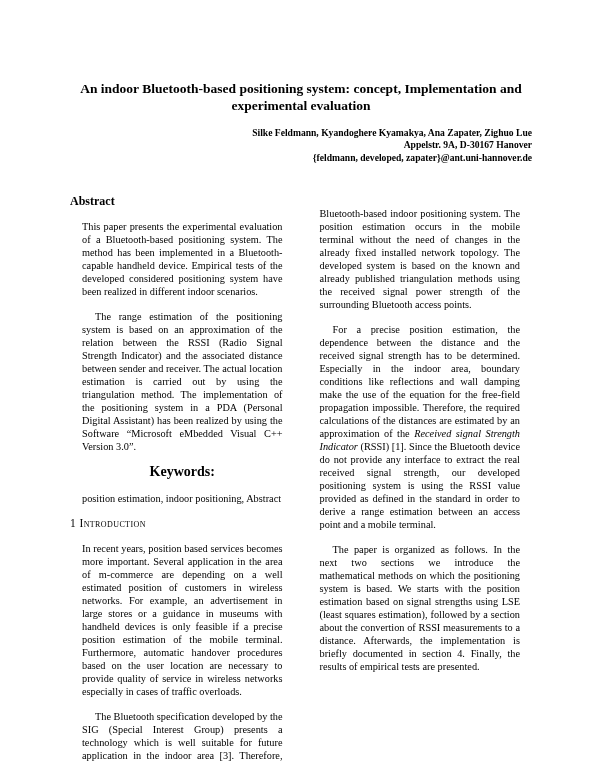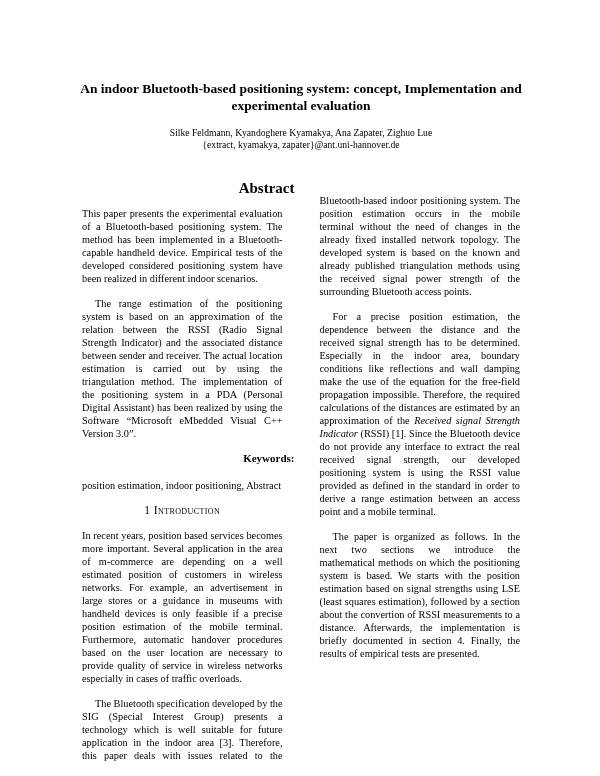--- a/index.html
+++ b/index.html
@@ -23,22 +23,22 @@
     overflow: hidden;
   }
   .paper-title {
     text-align: center;
     font-weight: bold;
     font-size: 13.5px;
     line-height: 1.28;
     margin: 0 6px 12px 6px;
   }
   .authors-block {
-    text-align: center;
-    font-weight: normal;
+    text-align: right;
+    font-weight: bold;
     font-size: 9.6px;
     line-height: 1.32;
     margin-bottom: 0;
   }
   .authors-block div {
     margin: 0;
   }
   .columns {
     display: flex;
     gap: 13px;
@@ -46,32 +46,32 @@
     align-items: flex-start;
   }
   .col {
     flex: 1 1 0;
     text-align: justify;
     font-size: 10.3px;
     line-height: 13px;
   }
   .heading-abstract {
     font-weight: bold;
-    font-size: 15px;
-    text-align: right;
+    font-size: 12px;
+    text-align: left;
     margin: 0 0 3px 0;
   }
   .heading-keywords {
     font-weight: bold;
-    font-size: 11px;
-    text-align: right;
+    font-size: 14px;
+    text-align: center;
     margin: 10px 0 14px 0;
   }
   .section-heading {
-    text-align: center;
+    text-align: left;
     font-variant: small-caps;
     font-size: 11.5px;
     letter-spacing: 0.4px;
     margin: 12px 0 6px 0;
   }
   p {
     margin: 12px;
   }
   p.indent {
     text-indent: 13px;
@@ -82,21 +82,22 @@
 </style>
 </head>
 <body>
 
 <div class="page">
 
   <div class="paper-title">An indoor Bluetooth-based positioning system: concept, Implementation and experimental evaluation</div>
 
   <div class="authors-block">
     <div>Silke Feldmann, Kyandoghere Kyamakya, Ana Zapater, Zighuo Lue</div>
-    <div>{extract, kyamakya, zapater}@ant.uni-hannover.de</div>
+    <div>Appelstr. 9A, D-30167 Hanover</div>
+    <div>{feldmann, developed, zapater}@ant.uni-hannover.de</div>
   </div>
 
   <div class="columns">
 
     <div class="col">
 
       <div class="heading-abstract">Abstract</div>
 
       <p>This paper presents the experimental evaluation of a Bluetooth-based positioning system. The method has been implemented in a Bluetooth-capable handheld device. Empirical tests of the developed considered positioning system have been realized in different indoor scenarios.</p>
 

